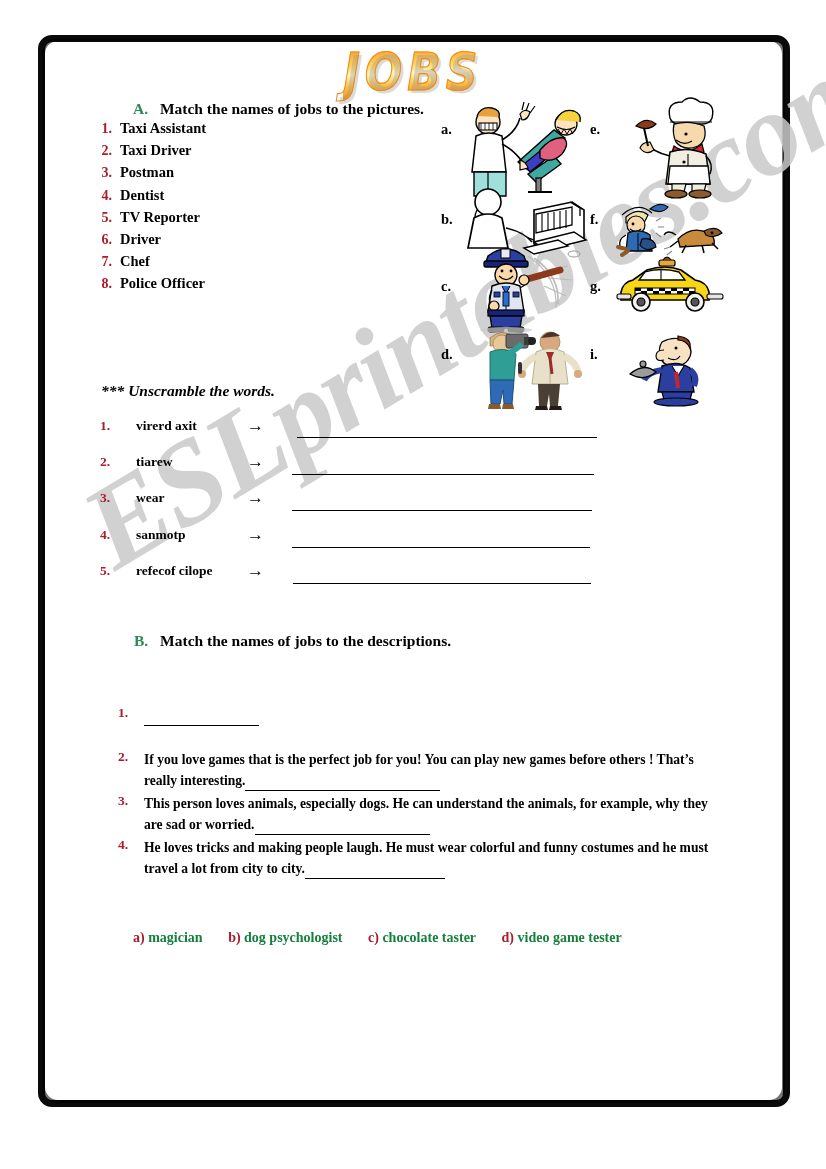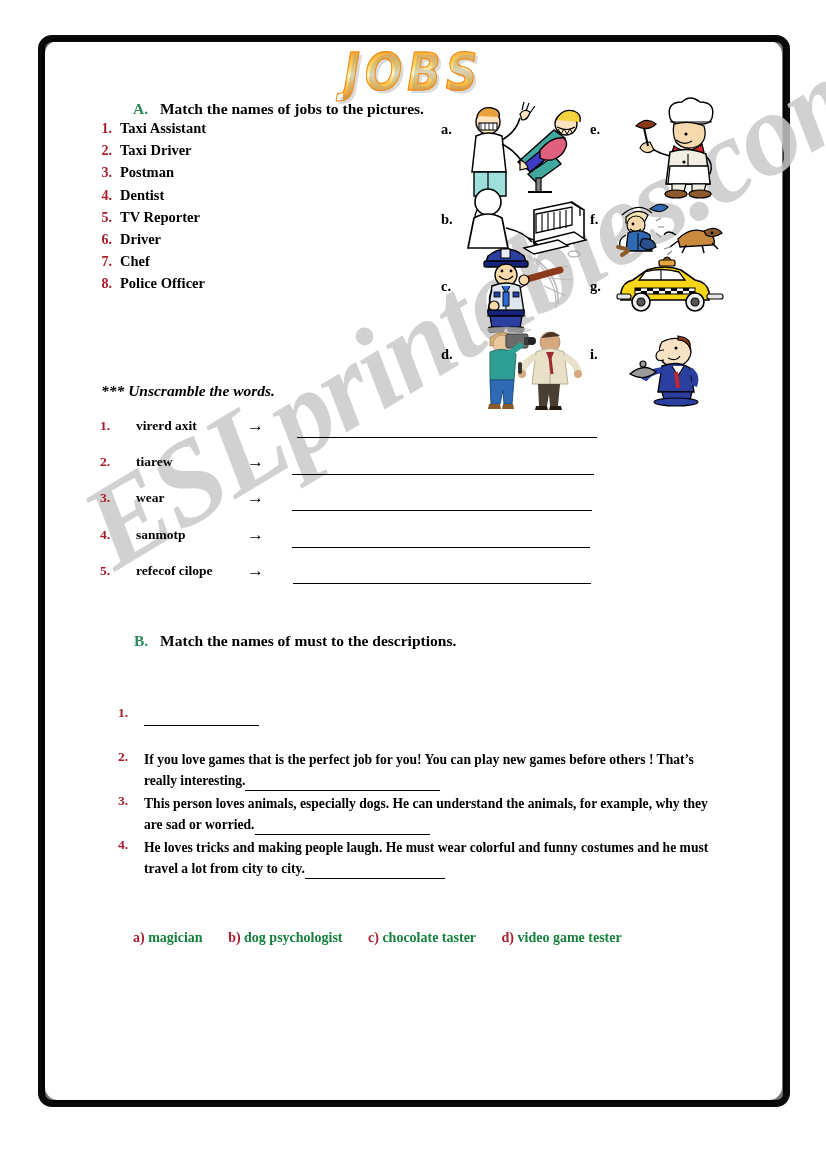--- a/index.html
+++ b/index.html
@@ -469,21 +469,21 @@
 
   <div class="unsc-row" style="left:100px; top:563px;">
     <span class="num">5.</span>
     <span class="word">refecof cilope</span>
   </div>
   <div class="arrow" style="left:247px; top:561px;">→</div>
   <div class="blankline" style="left:293px; top:583px; width:298px;"></div>
 
   <div class="sec-head" style="left:134px; top:632px;">
     <span class="letter">B.</span>
-    <span class="txt" style="margin-left:8px;">Match the names of must to the descriptions.</span>
+    <span class="txt" style="margin-left:8px;">Match the names of jobs to the descriptions.</span>
   </div>
 
   <div class="desc" style="left:118px; top:705px; width:604px;">
     <span class="num">1.</span>
     <span class="body"><span class="ul" style="width:115px;"></span></span>
   </div>
 
   <div class="desc" style="left:118px; top:749px; width:604px;">
     <span class="num">2.</span>
     <span class="body"><span>If you love games that is the perfect job for you!  You can play new games before others ! That’s really interesting.</span><span class="ul" style="width:195px;"></span></span>

